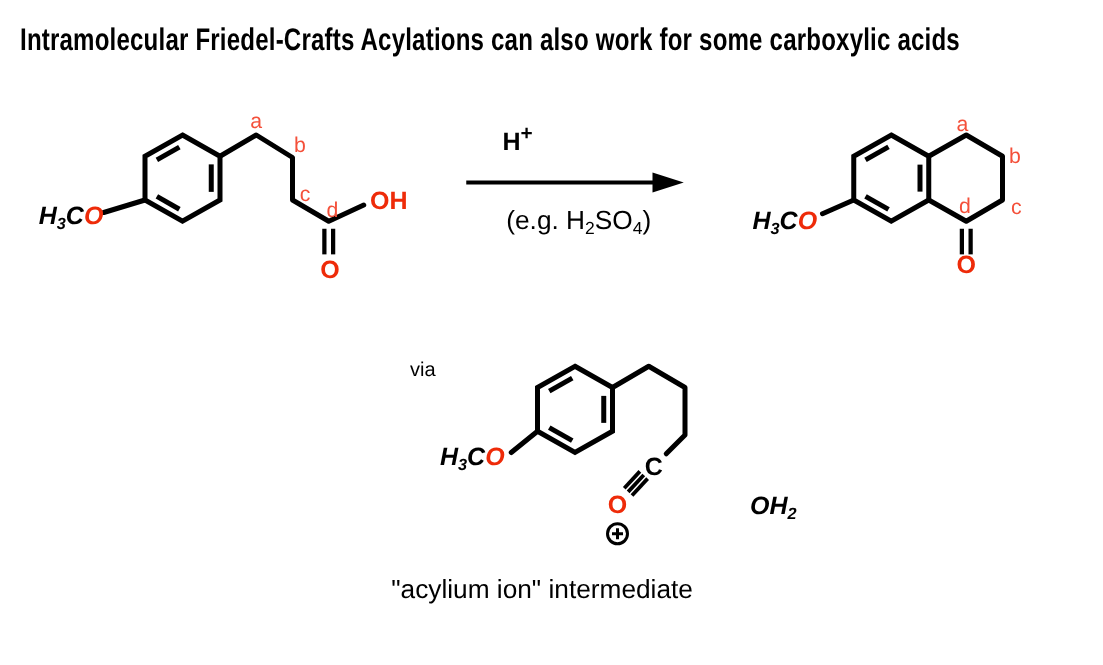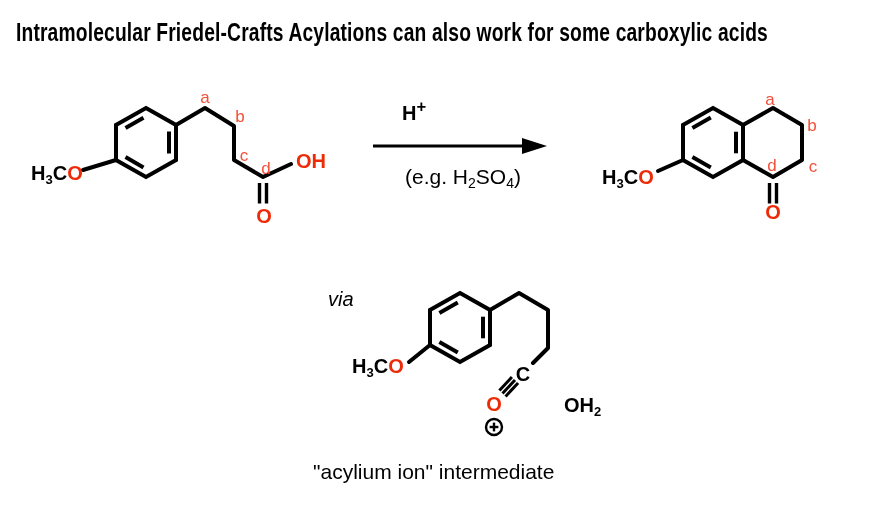--- a/index.html
+++ b/index.html
@@ -7,36 +7,36 @@
     width:882px;height:532px;position:relative;overflow:hidden;
     background:#ffffff;color:#000;
     font-family:"Liberation Sans","DejaVu Sans",sans-serif;
   }
   .title{
     position:absolute;font-weight:bold;font-size:25px;white-space:nowrap;
     transform:scaleX(.77);transform-origin:0 0;line-height:1;letter-spacing:.2px;
   }
   svg.artwork{position:absolute;left:0;top:0;}
   .formula{
-    position:absolute;font-weight:bold;font-size:20px;line-height:1;white-space:nowrap;
+    position:absolute;font-weight:bold;font-size:20px;line-height:1;white-space:nowrap;font-style:italic;
   }
   .formula sub{font-size:13px;vertical-align:-4px;line-height:0;}
   .atom{
     position:absolute;transform:translate(-50%,-50%);
     font-weight:bold;font-size:20px;line-height:1;white-space:nowrap;
   }
   .red{color:#ee2b09;}
   .lbl{
     position:absolute;transform:translate(-50%,-50%);
     font-size:17px;line-height:1;color:#f4503a;
   }
   .reagent-top{position:absolute;font-weight:bold;font-size:20px;line-height:1;}
   .reagent-bottom{position:absolute;font-size:21px;line-height:1;white-space:nowrap;margin-left:28px;}
   .reagent-bottom sub{font-size:14px;vertical-align:-4px;line-height:0;}
-  .via{position:absolute;font-style:italic;font-size:20px;line-height:1;}
+  .via{position:absolute;font-size:16px;line-height:1;}
   .caption{position:absolute;font-size:21px;line-height:1;white-space:nowrap;}
 </style>
 </head>
 <body>
 
 <div class="title" style="left:16px;top:20px;">Intramolecular Friedel-Crafts Acylations can also work for some carboxylic acids</div>
 
 <svg class="artwork" width="882" height="532" viewBox="0 0 882 532">
 
   <g stroke="#000" fill="none">
@@ -108,15 +108,15 @@
 
 <div class="atom red" style="left:773px;top:212px;">O</div>
 
 <div class="via" style="left:328px;top:289px;">via</div>
 
 <div class="formula" style="left:352px;top:356px;"><span>H</span><sub>3</sub><span>C</span><span class="red">O</span></div>
 
 <div class="atom" style="left:523px;top:374px;">C</div>
 <div class="atom red" style="left:494px;top:404px;">O</div>
 
-<div class="formula" style="left:564px;top:395px;"><span>OH</span><sub>2</sub></div>
+<div class="formula" style="left:600px;top:395px;"><span>OH</span><sub>2</sub></div>
 
 <div class="caption" style="left:313px;top:461px;">"acylium ion" intermediate</div>
 
 </body></html>

